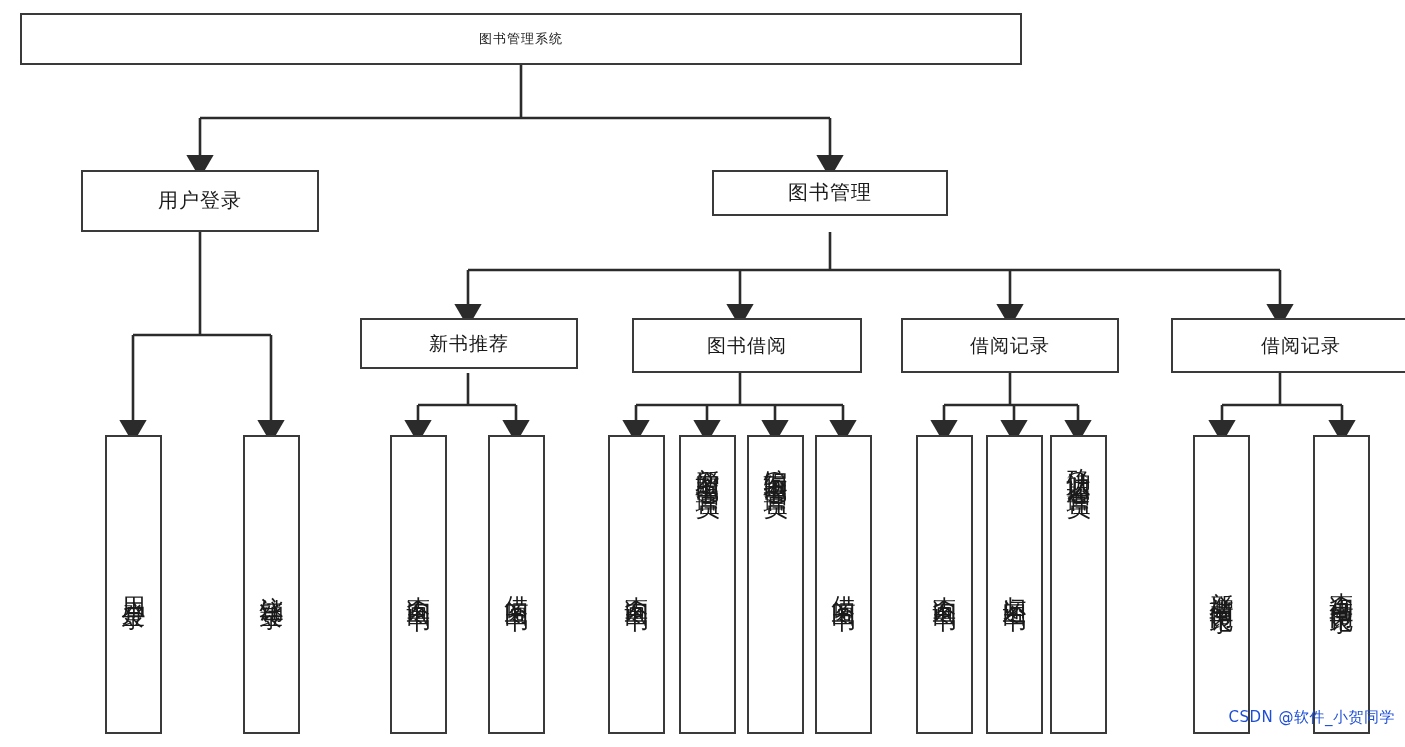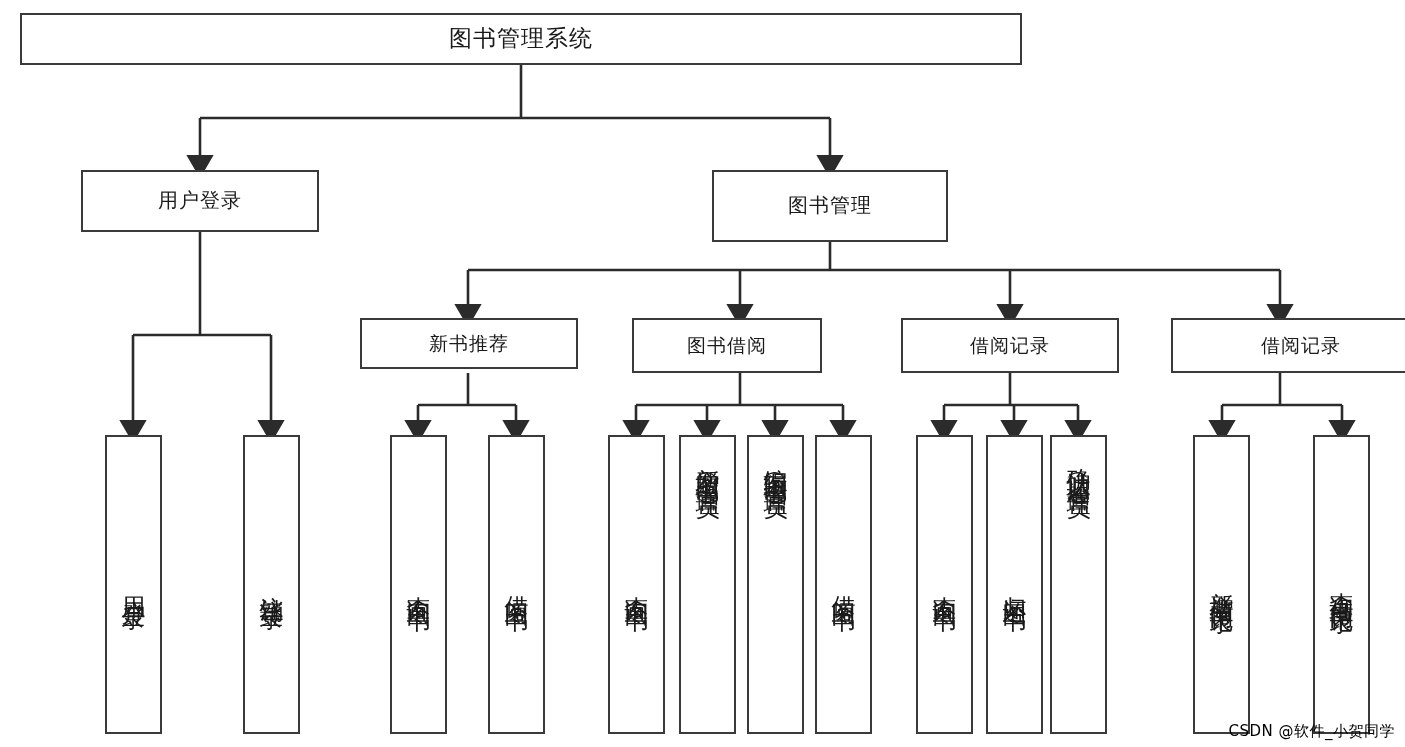--- a/index.html
+++ b/index.html
@@ -32,21 +32,21 @@
     justify-content:center;
     text-align:center;
     line-height:1.18;
   }
   
   .node.h .label{
     font-size:21px;
     letter-spacing:1px;
     white-space:nowrap;
   }
-  .node.root .label{ font-size:23px; }
+  .node.root .label{ font-size:13px; }
   .node.lvl1 .label{ font-size:20px; }
   .node.lvl2 .label{ font-size:19px; }
   
   .node.v{
     align-items:flex-start;
     padding-top:12px;
   }
   .node.v .label{
     writing-mode:vertical-rl;
     text-orientation:upright;
@@ -55,23 +55,23 @@
     line-height:1;
     white-space:nowrap;
   }
   .node.v.centered{
     align-items:center;
     padding-top:0;
   }
   #watermark{
     position:absolute;
     right:10px;
-    bottom:6px;
+    bottom:20px;
     font-size:15px;
-    color:#000000;
+    color:#1d4ed8;
     white-space:nowrap;
     letter-spacing:0.5px;
   }
 </style>
 </head>
 <body>
 
 <div id="canvas">
 
   <svg id="wires" viewBox="0 0 1405 747" width="1405" height="747">
@@ -124,28 +124,28 @@
     </g>
   </svg>
 
   <div class="node h root" style="left:20px;top:13px;width:1002px;height:52px;">
     <span class="label">图书管理系统</span>
   </div>
 
   <div class="node h lvl1" style="left:81px;top:170px;width:238px;height:62px;">
     <span class="label">用户登录</span>
   </div>
-  <div class="node h lvl1" style="left:712px;top:170px;width:236px;height:72px;">
+  <div class="node h lvl1" style="left:712px;top:170px;width:236px;height:46px;">
     <span class="label">图书管理</span>
   </div>
 
   <div class="node h lvl2" style="left:360px;top:318px;width:218px;height:51px;">
     <span class="label">新书推荐</span>
   </div>
-  <div class="node h lvl2" style="left:632px;top:318px;width:190px;height:55px;">
+  <div class="node h lvl2" style="left:632px;top:318px;width:230px;height:55px;">
     <span class="label">图书借阅</span>
   </div>
   <div class="node h lvl2" style="left:901px;top:318px;width:218px;height:55px;">
     <span class="label">借阅记录</span>
   </div>
   <div class="node h lvl2" style="left:1171px;top:318px;width:260px;height:55px;">
     <span class="label">借阅记录</span>
   </div>
 
   <div class="node v centered" style="left:105px;top:435px;width:57px;height:299px;">

